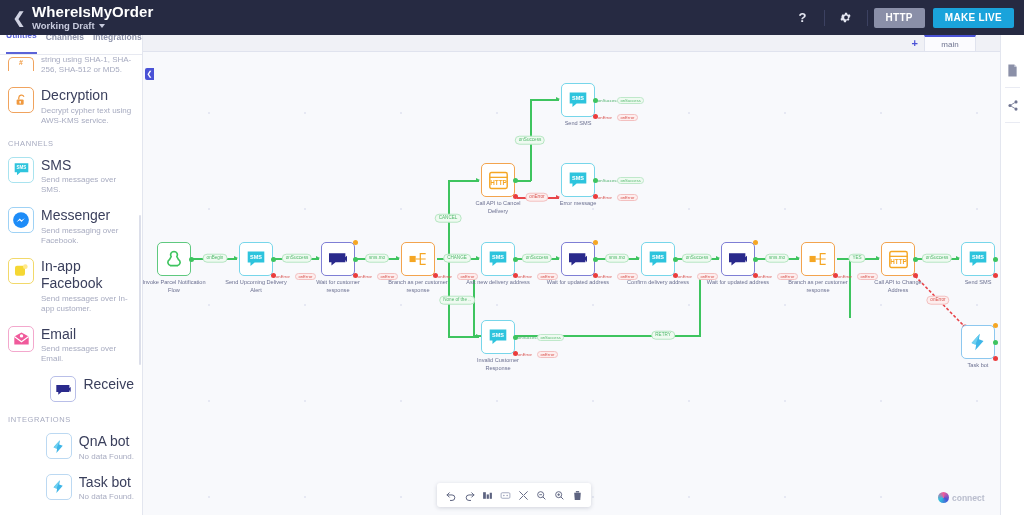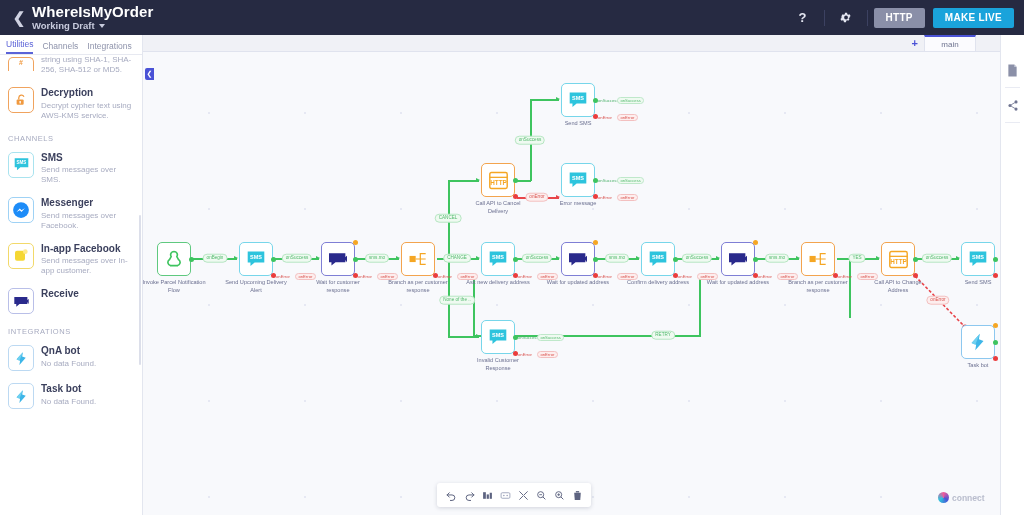--- a/index.html
+++ b/index.html
@@ -42,31 +42,31 @@
 
   
   .leftpanel {
     position:absolute; left:0; top:35px; width:143px; height:480px;
     background:#ffffff; border-right:1px solid #e3e6ef; overflow:hidden;
   }
   .lp-tabs {
     height:20px; display:flex; align-items:flex-end; gap:9px; padding:0 6px;
     border-bottom:1px solid #e7e9f1; position:relative;
   }
-  .lp-tab { font-size:8.5px; font-weight:normal; color:#8e93ab; padding-bottom:3px; cursor:pointer; }
+  .lp-tab { font-size:8.5px; font-weight:bold; color:#8e93ab; padding-bottom:12px; cursor:pointer; }
   .lp-tab.active { color:#5b63d8; border-bottom:2px solid #5b63d8; }
   .lp-list { height:460px; overflow:hidden; position:relative; }
-  .lp-item { display:flex; gap:7px; padding:6px 8px 6px 8px; cursor:pointer; }
+  .lp-item { display:flex; gap:7px; padding:6px 8px 6px 8px; cursor:pointer;justify-content:flex-end; }
   .lp-ico {
     width:26px; height:26px; min-width:26px; border-radius:5px; border:1px solid #e0e3ef;
     display:flex; align-items:center; justify-content:center; font-size:8px; font-weight:bold;
     color:#fff; overflow:hidden; position:relative;
   }
   .lp-txt { line-height:1.25; }
-  .lp-name { font-size:10px; font-weight:bold; color:#3a3f5c; }
+  .lp-name { font-size:14px; font-weight:normal; color:#3a3f5c; }
   .lp-desc { font-size:8px; color:#a7abc0; margin-top:1px; }
   .lp-sect { font-size:7.5px; color:#a7abc0; letter-spacing:.6px; padding:7px 8px 3px; font-weight:normal;}
   .lp-scroll { position:absolute; right:1px; top:160px; width:2px; height:150px; background:#dcdfea; border-radius:1px;}
 
   
   .ic-orange { border-color:#f0a35e; color:#f0993f; background:#fff; }
   .ic-sms { background:#fff; border-color:#a9e3ef; color:#2ec4dd; }
   .ic-msgr { background:#fff; border-color:#9fd2f5; }
   .ic-inapp { background:#fff; border-color:#f2d96a; }
   .ic-email { background:#fff; border-color:#f3a8cd; }
@@ -249,37 +249,50 @@
 
       <div class="lp-item">
         <div class="lp-ico ic-msgr">
           <svg width="18" height="18" viewBox="0 0 24 24">
               <circle cx="12" cy="12" r="10.5" fill="#1d8cf8"></circle>
               <path d="M6 14.5l4.4-4.6 2.2 2.3 4.5-2.4-4.4 4.7-2.3-2.3z" fill="#fff"></path>
             </svg>
         </div>
         <div class="lp-txt">
           <div class="lp-name">Messenger</div>
-          <div class="lp-desc">Send messages over Facebook.</div>
+          <div class="lp-desc">Send messaging over Facebook.</div>
         </div>
       </div>
 
       <div class="lp-item">
         <div class="lp-ico ic-inapp">
           <svg width="16" height="16" viewBox="0 0 24 24">
               <rect x="3" y="4" width="15" height="15" rx="3" fill="#f5d733"></rect>
               <circle cx="18.5" cy="5.5" r="3.5" fill="#ffe98a"></circle>
             </svg>
         </div>
         <div class="lp-txt">
           <div class="lp-name">In-app Facebook</div>
           <div class="lp-desc">Send messages over In-app customer.</div>
         </div>
       </div>
 
+      <div class="lp-item">
+        <div class="lp-ico ic-email">
+          <svg width="17" height="15" viewBox="0 0 26 22">
+              <path d="M2 8l11-6 11 6v12H2z" fill="#f05a9b"></path>
+              <path d="M2 8l11 8 11-8" fill="none" stroke="#fff" stroke-width="1.8"></path>
+              <circle cx="13" cy="7" r="2.6" fill="#fff"></circle>
+            </svg>
+        </div>
+        <div class="lp-txt">
+          <div class="lp-name">Email</div>
+          <div class="lp-desc">Send messages over Email.</div>
+        </div>
+      </div>
 
       <div class="lp-item">
         <div class="lp-ico ic-recv">
           <svg width="17" height="15" viewBox="0 0 26 22">
               <path d="M2 4h20v11H10l-5 4v-4H2z" fill="#2a2a8c"></path>
               <path d="M20 10l4-3v8z" fill="#2a2a8c"></path>
             </svg>
         </div>
         <div class="lp-txt">
           <div class="lp-name">Receive</div>

